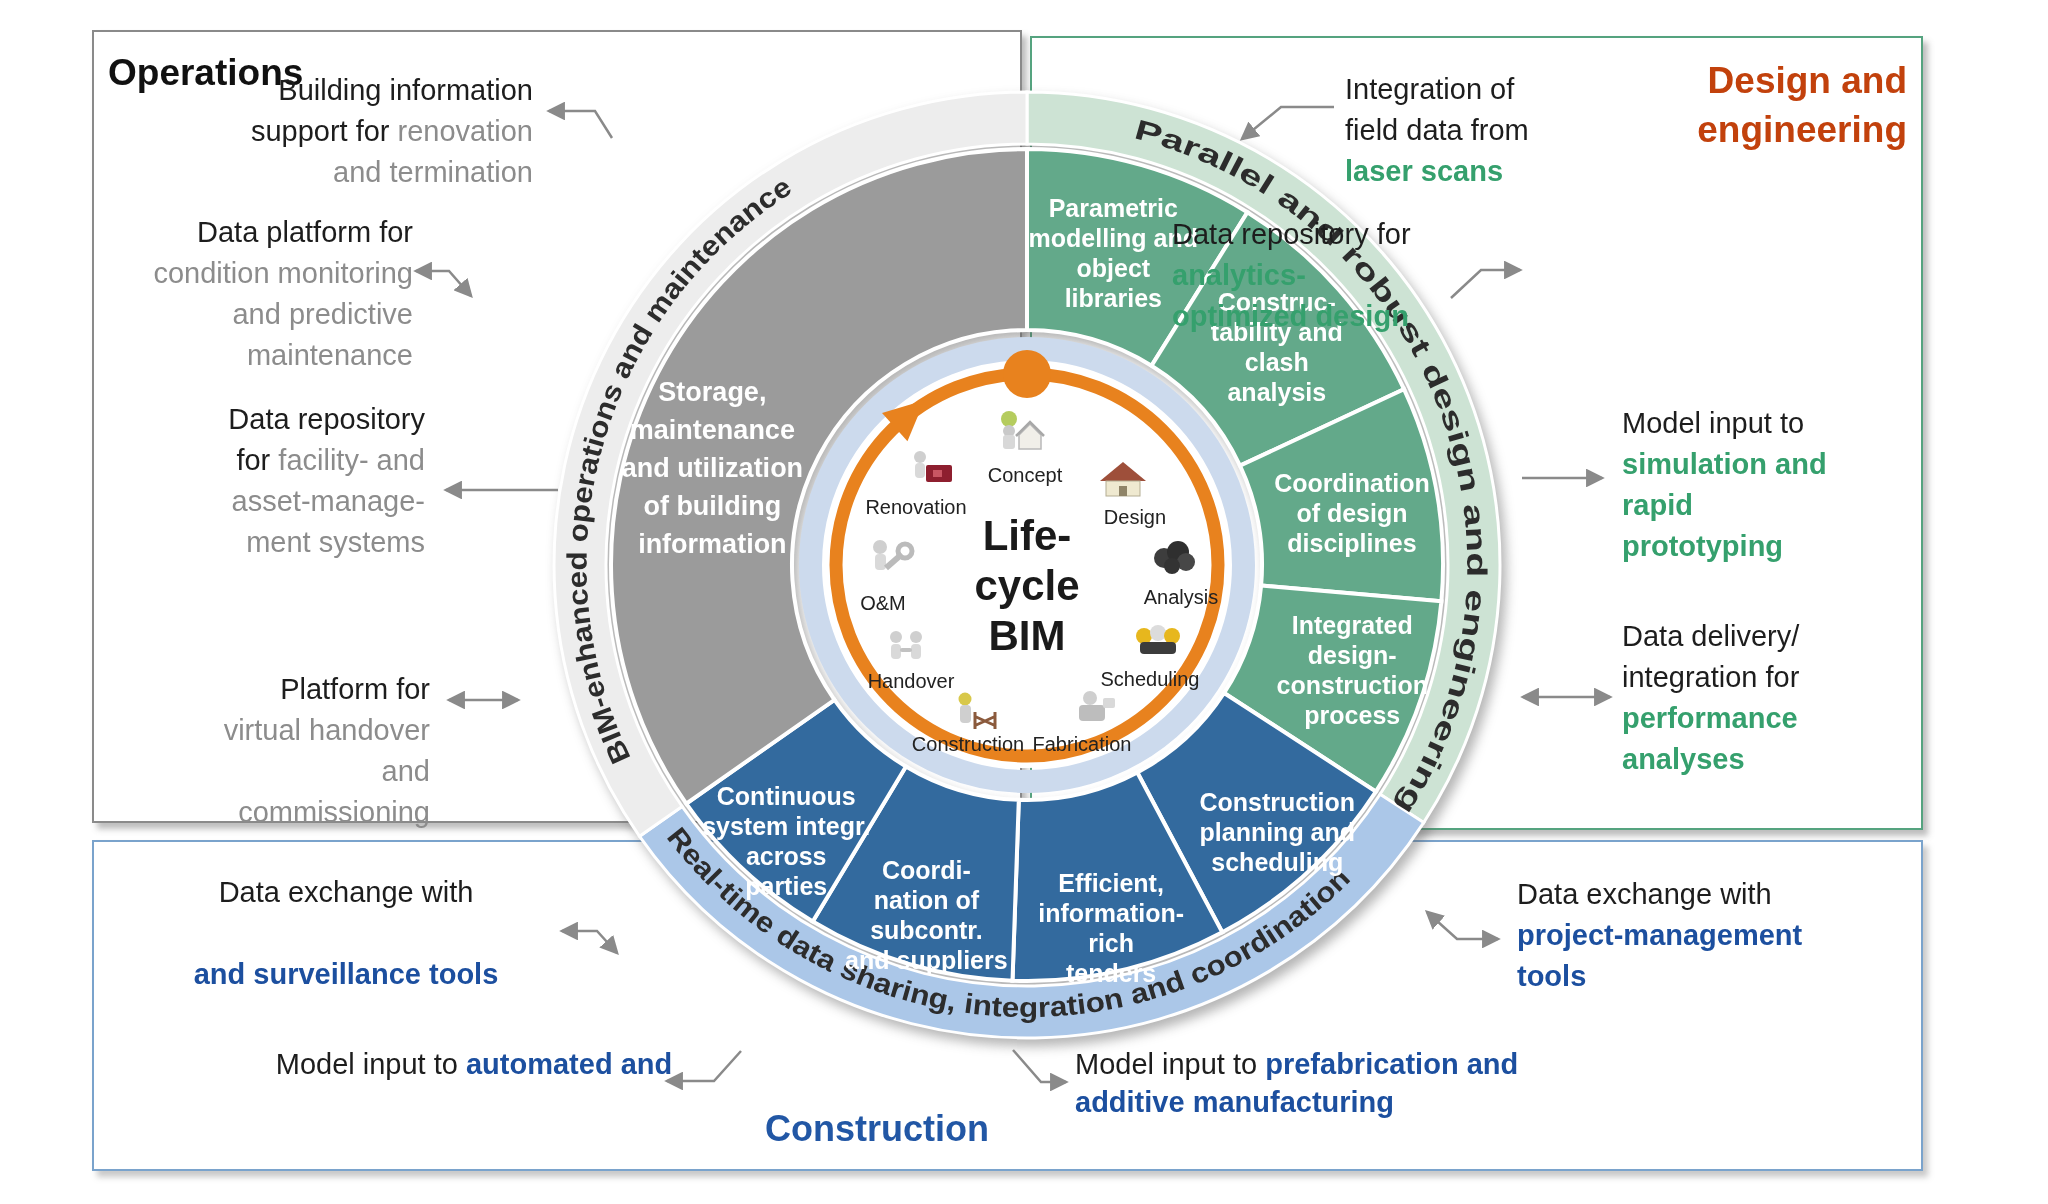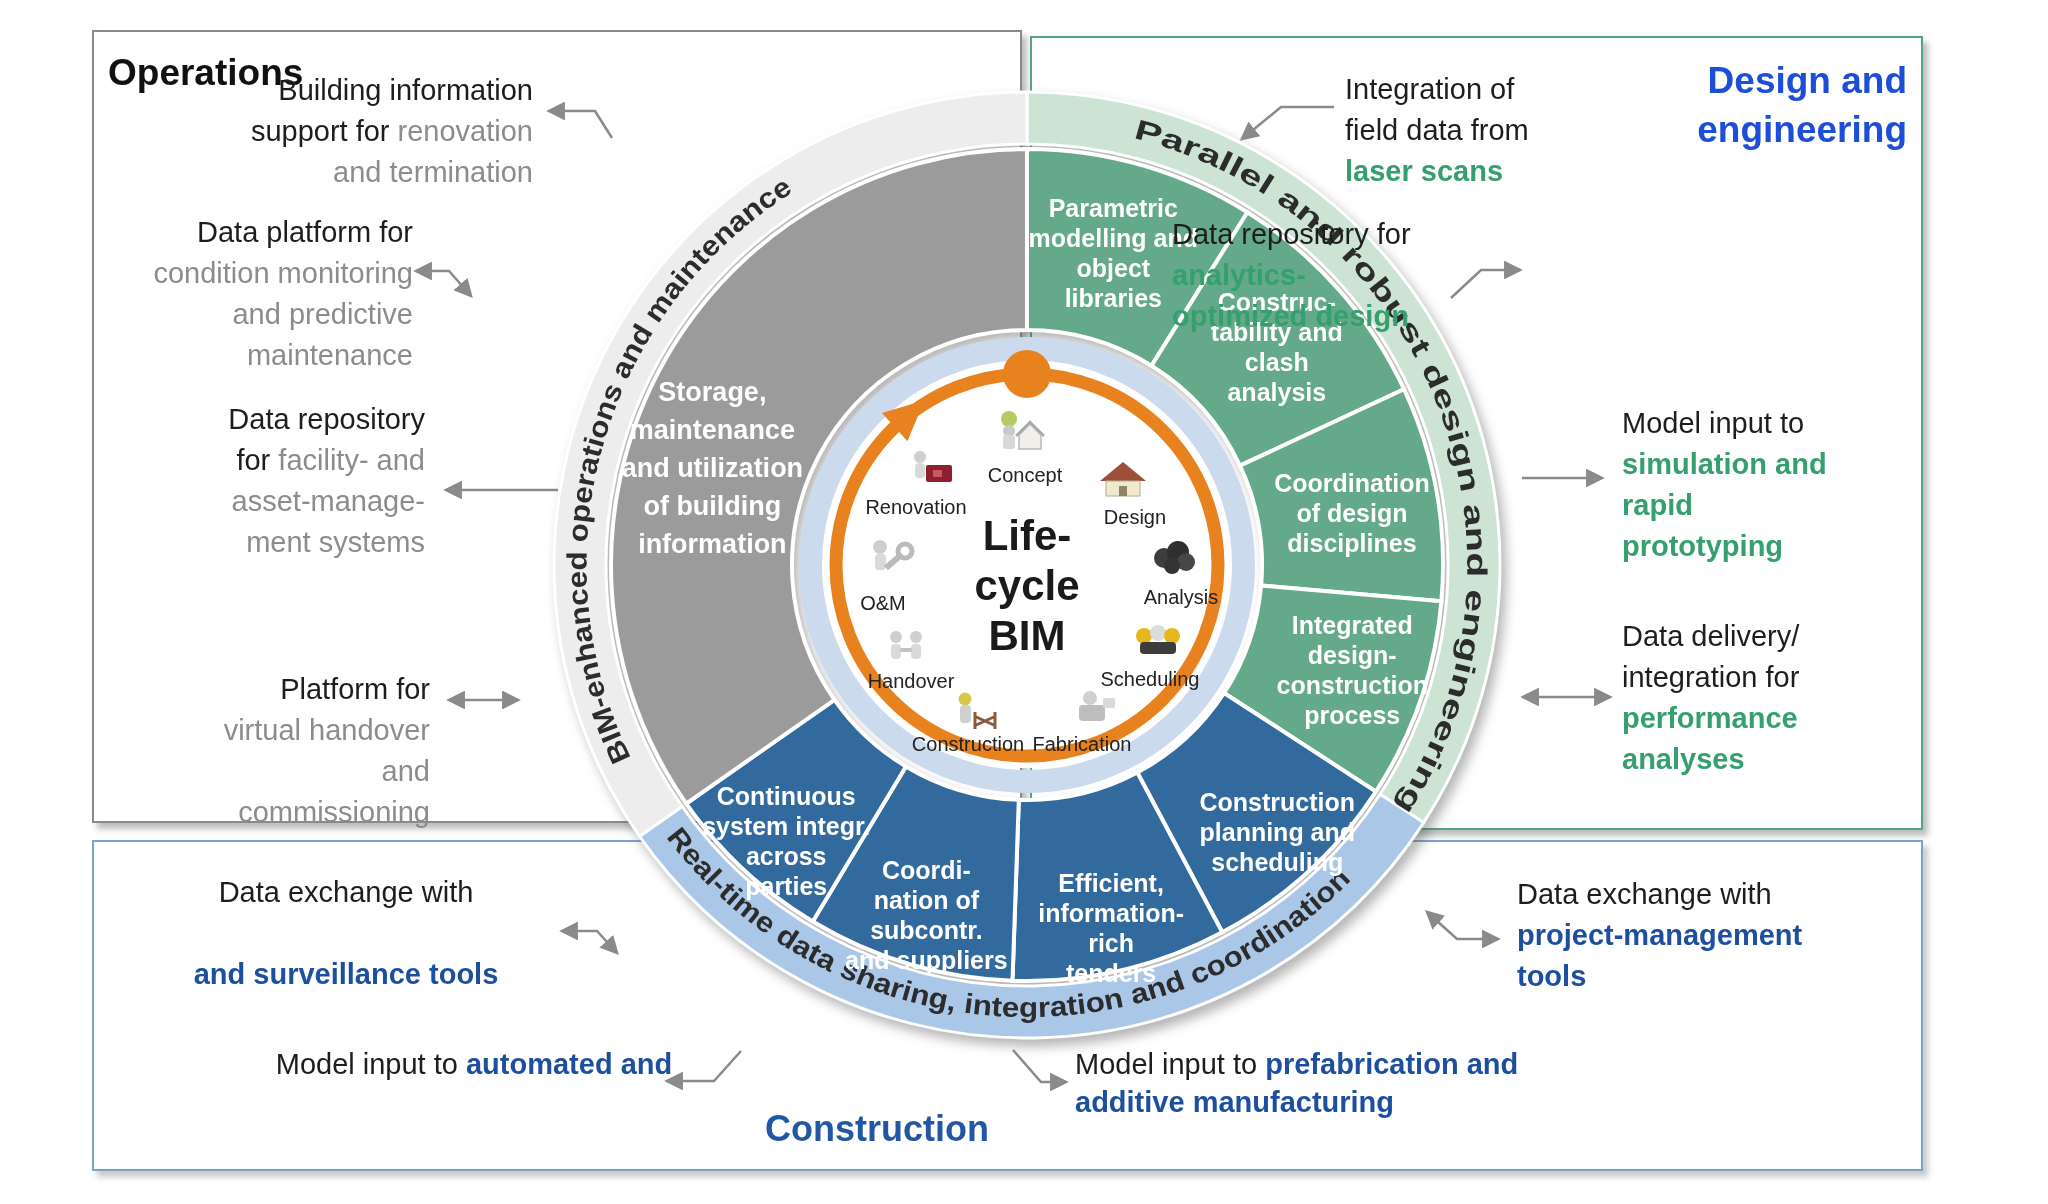--- a/index.html
+++ b/index.html
@@ -7,21 +7,21 @@
        font-family:"Liberation Sans",sans-serif;-webkit-font-smoothing:antialiased;}
   .box{position:absolute;background:#fff;box-sizing:border-box;}
   #box-operations{left:92px;top:30px;width:930px;height:793px;border:2px solid #8a8a8a;
        box-shadow:5px 6px 6px rgba(110,110,110,.45);}
   #box-design{left:1030px;top:36px;width:893px;height:794px;border:2px solid #55a37f;
        box-shadow:5px 6px 6px rgba(110,110,110,.45);}
   #box-construction{left:92px;top:840px;width:1831px;height:331px;border:2px solid #7aa3cc;
        box-shadow:5px 6px 6px rgba(120,120,120,.4);}
   .box-title{position:absolute;font-weight:bold;margin:0;}
   #title-operations{left:108px;top:52px;font-size:37px;color:#111;}
-  #title-design{right:141px;top:56px;font-size:37px;color:#1d4ed8;text-align:right;line-height:49px;}
+  #title-design{right:141px;top:56px;font-size:37px;color:#c2410c;text-align:right;line-height:49px;}
   #title-construction{left:577px;top:1108px;width:600px;text-align:center;font-size:36px;color:#2257a5;}
   #diagram{position:absolute;left:0;top:0;pointer-events:none;}
   #diagram text{font-family:"Liberation Sans",sans-serif;}
   .annotation{position:absolute;font-size:29px;line-height:41px;white-space:nowrap;color:#1d1d1d;}
   .annotation .em-operations{color:#8c8c8c;}
   .annotation .em-design{color:#35a06d;font-weight:bold;}
   .annotation .em-construction{color:#1c4f9f;font-weight:bold;}
 </style>
 </head>
 <body>

